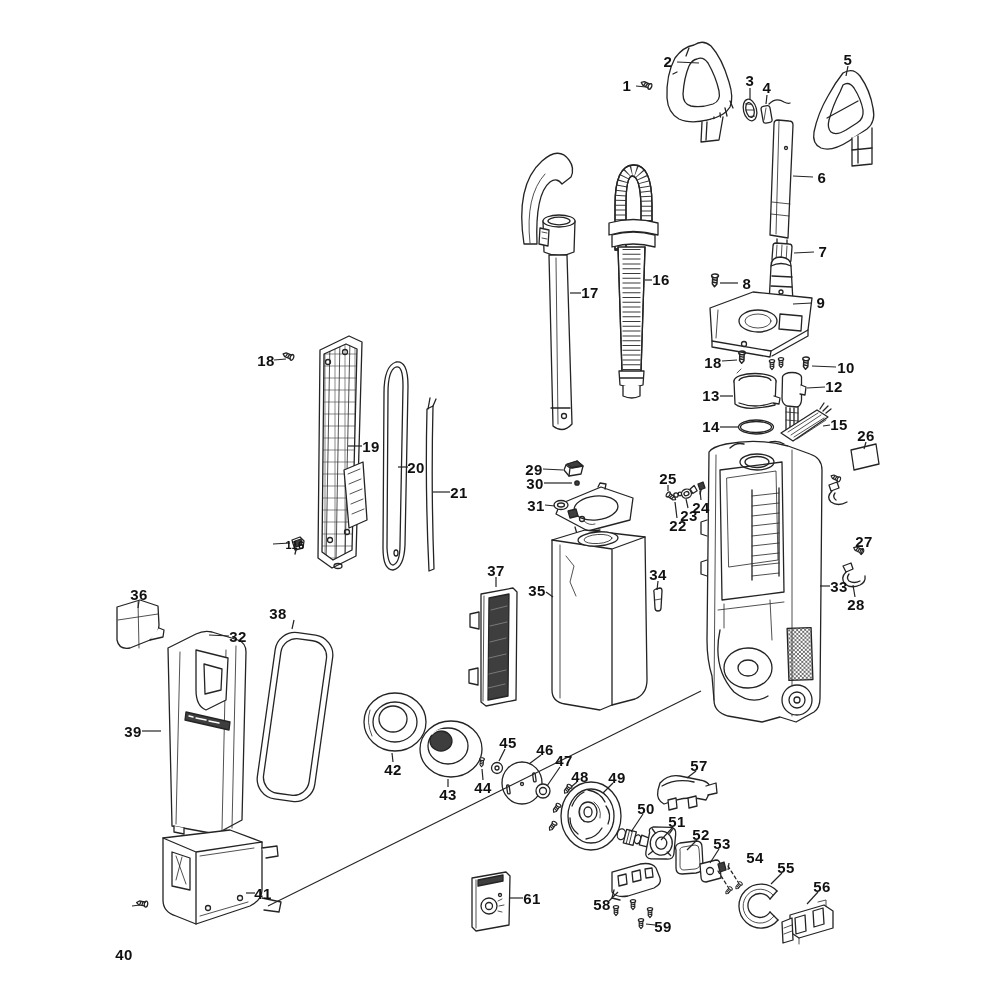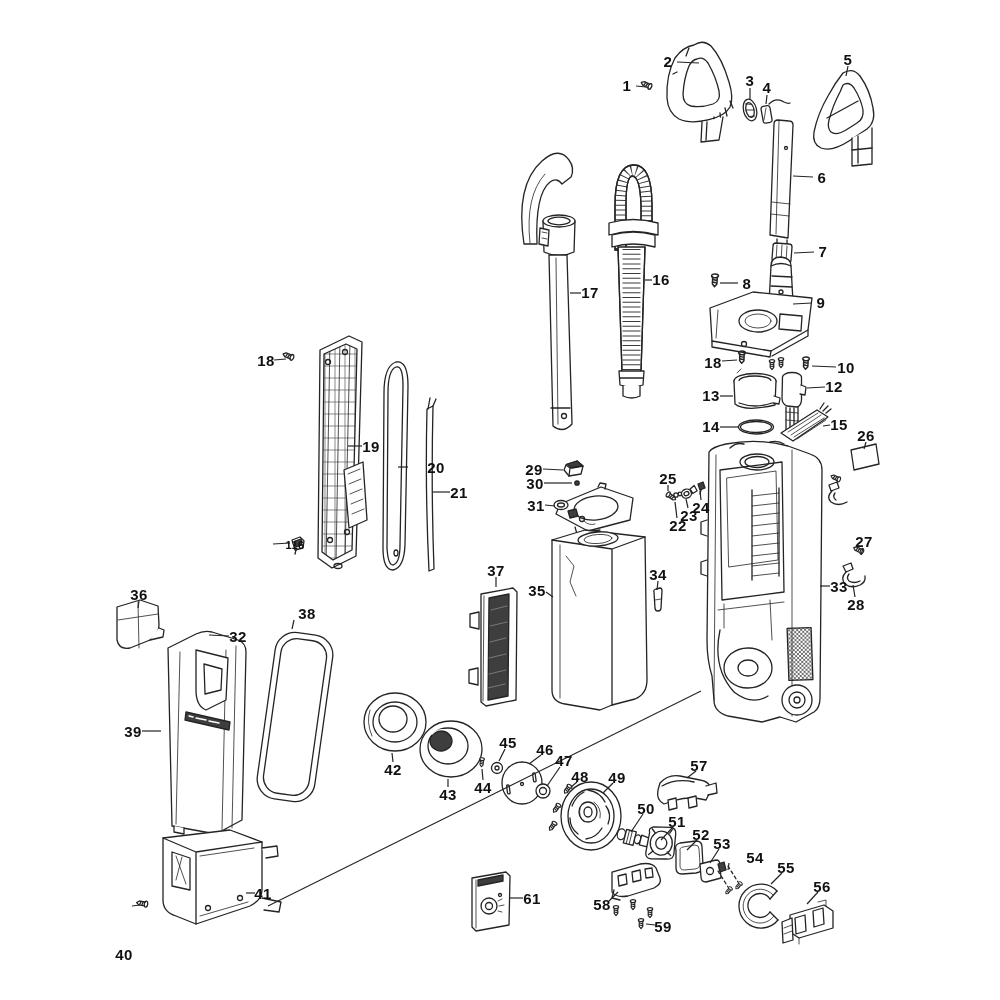--- a/index.html
+++ b/index.html
@@ -526,39 +526,39 @@
       <div class="callout" style="left: 846px; top: 367px;">10</div>
       <div class="callout" style="left: 713px; top: 362px;">18</div>
       <div class="callout" style="left: 834px; top: 386px;">12</div>
       <div class="callout" style="left: 711px; top: 395px;">13</div>
       <div class="callout" style="left: 711px; top: 426px;">14</div>
       <div class="callout" style="left: 839px; top: 424px;">15</div>
       <div class="callout" style="left: 661px; top: 279px;">16</div>
       <div class="callout" style="left: 590px; top: 292px;">17</div>
       <div class="callout" style="left: 266px; top: 360px;">18</div>
       <div class="callout" style="left: 371px; top: 446px;">19</div>
-      <div class="callout" style="left: 416px; top: 467px; margin-left: 20px;">20</div>
+      <div class="callout" style="left: 416px; top: 467px;">20</div>
       <div class="callout" style="left: 459px; top: 492px;">21</div>
       <div class="callout" style="left: 678px; top: 525px;">22</div>
       <div class="callout" style="left: 689px; top: 515px;">23</div>
       <div class="callout" style="left: 701px; top: 507px;">24</div>
       <div class="callout" style="left: 668px; top: 478px;">25</div>
       <div class="callout" style="left: 866px; top: 435px;">26</div>
       <div class="callout" style="left: 864px; top: 541px;">27</div>
       <div class="callout" style="left: 856px; top: 604px;">28</div>
       <div class="callout" style="left: 534px; top: 469px;">29</div>
       <div class="callout" style="left: 535px; top: 483px;">30</div>
       <div class="callout" style="left: 536px; top: 505px;">31</div>
       <div class="callout" style="left: 238px; top: 636px;">32</div>
       <div class="callout" style="left: 839px; top: 586px;">33</div>
       <div class="callout" style="left: 658px; top: 574px;">34</div>
       <div class="callout" style="left: 537px; top: 590px;">35</div>
       <div class="callout" style="left: 139px; top: 594px;">36</div>
       <div class="callout" style="left: 496px; top: 570px;">37</div>
-      <div class="callout" style="left: 307px; top: 613px; text-align: center;">38</div>
+      <div class="callout" style="left: 278px; top: 613px; text-align: center;">38</div>
       <div class="callout" style="left: 133px; top: 731px;">39</div>
       <div class="callout" style="left: 124px; top: 906px; margin-top: 48px;">40</div>
       <div class="callout" style="left: 263px; top: 893px;">41</div>
       <div class="callout" style="left: 393px; top: 769px;">42</div>
       <div class="callout" style="left: 448px; top: 794px;">43</div>
       <div class="callout" style="left: 483px; top: 787px;">44</div>
       <div class="callout" style="left: 508px; top: 742px;">45</div>
       <div class="callout" style="left: 545px; top: 749px;">46</div>
       <div class="callout" style="left: 564px; top: 760px;">47</div>
       <div class="callout" style="left: 580px; top: 776px;">48</div>

